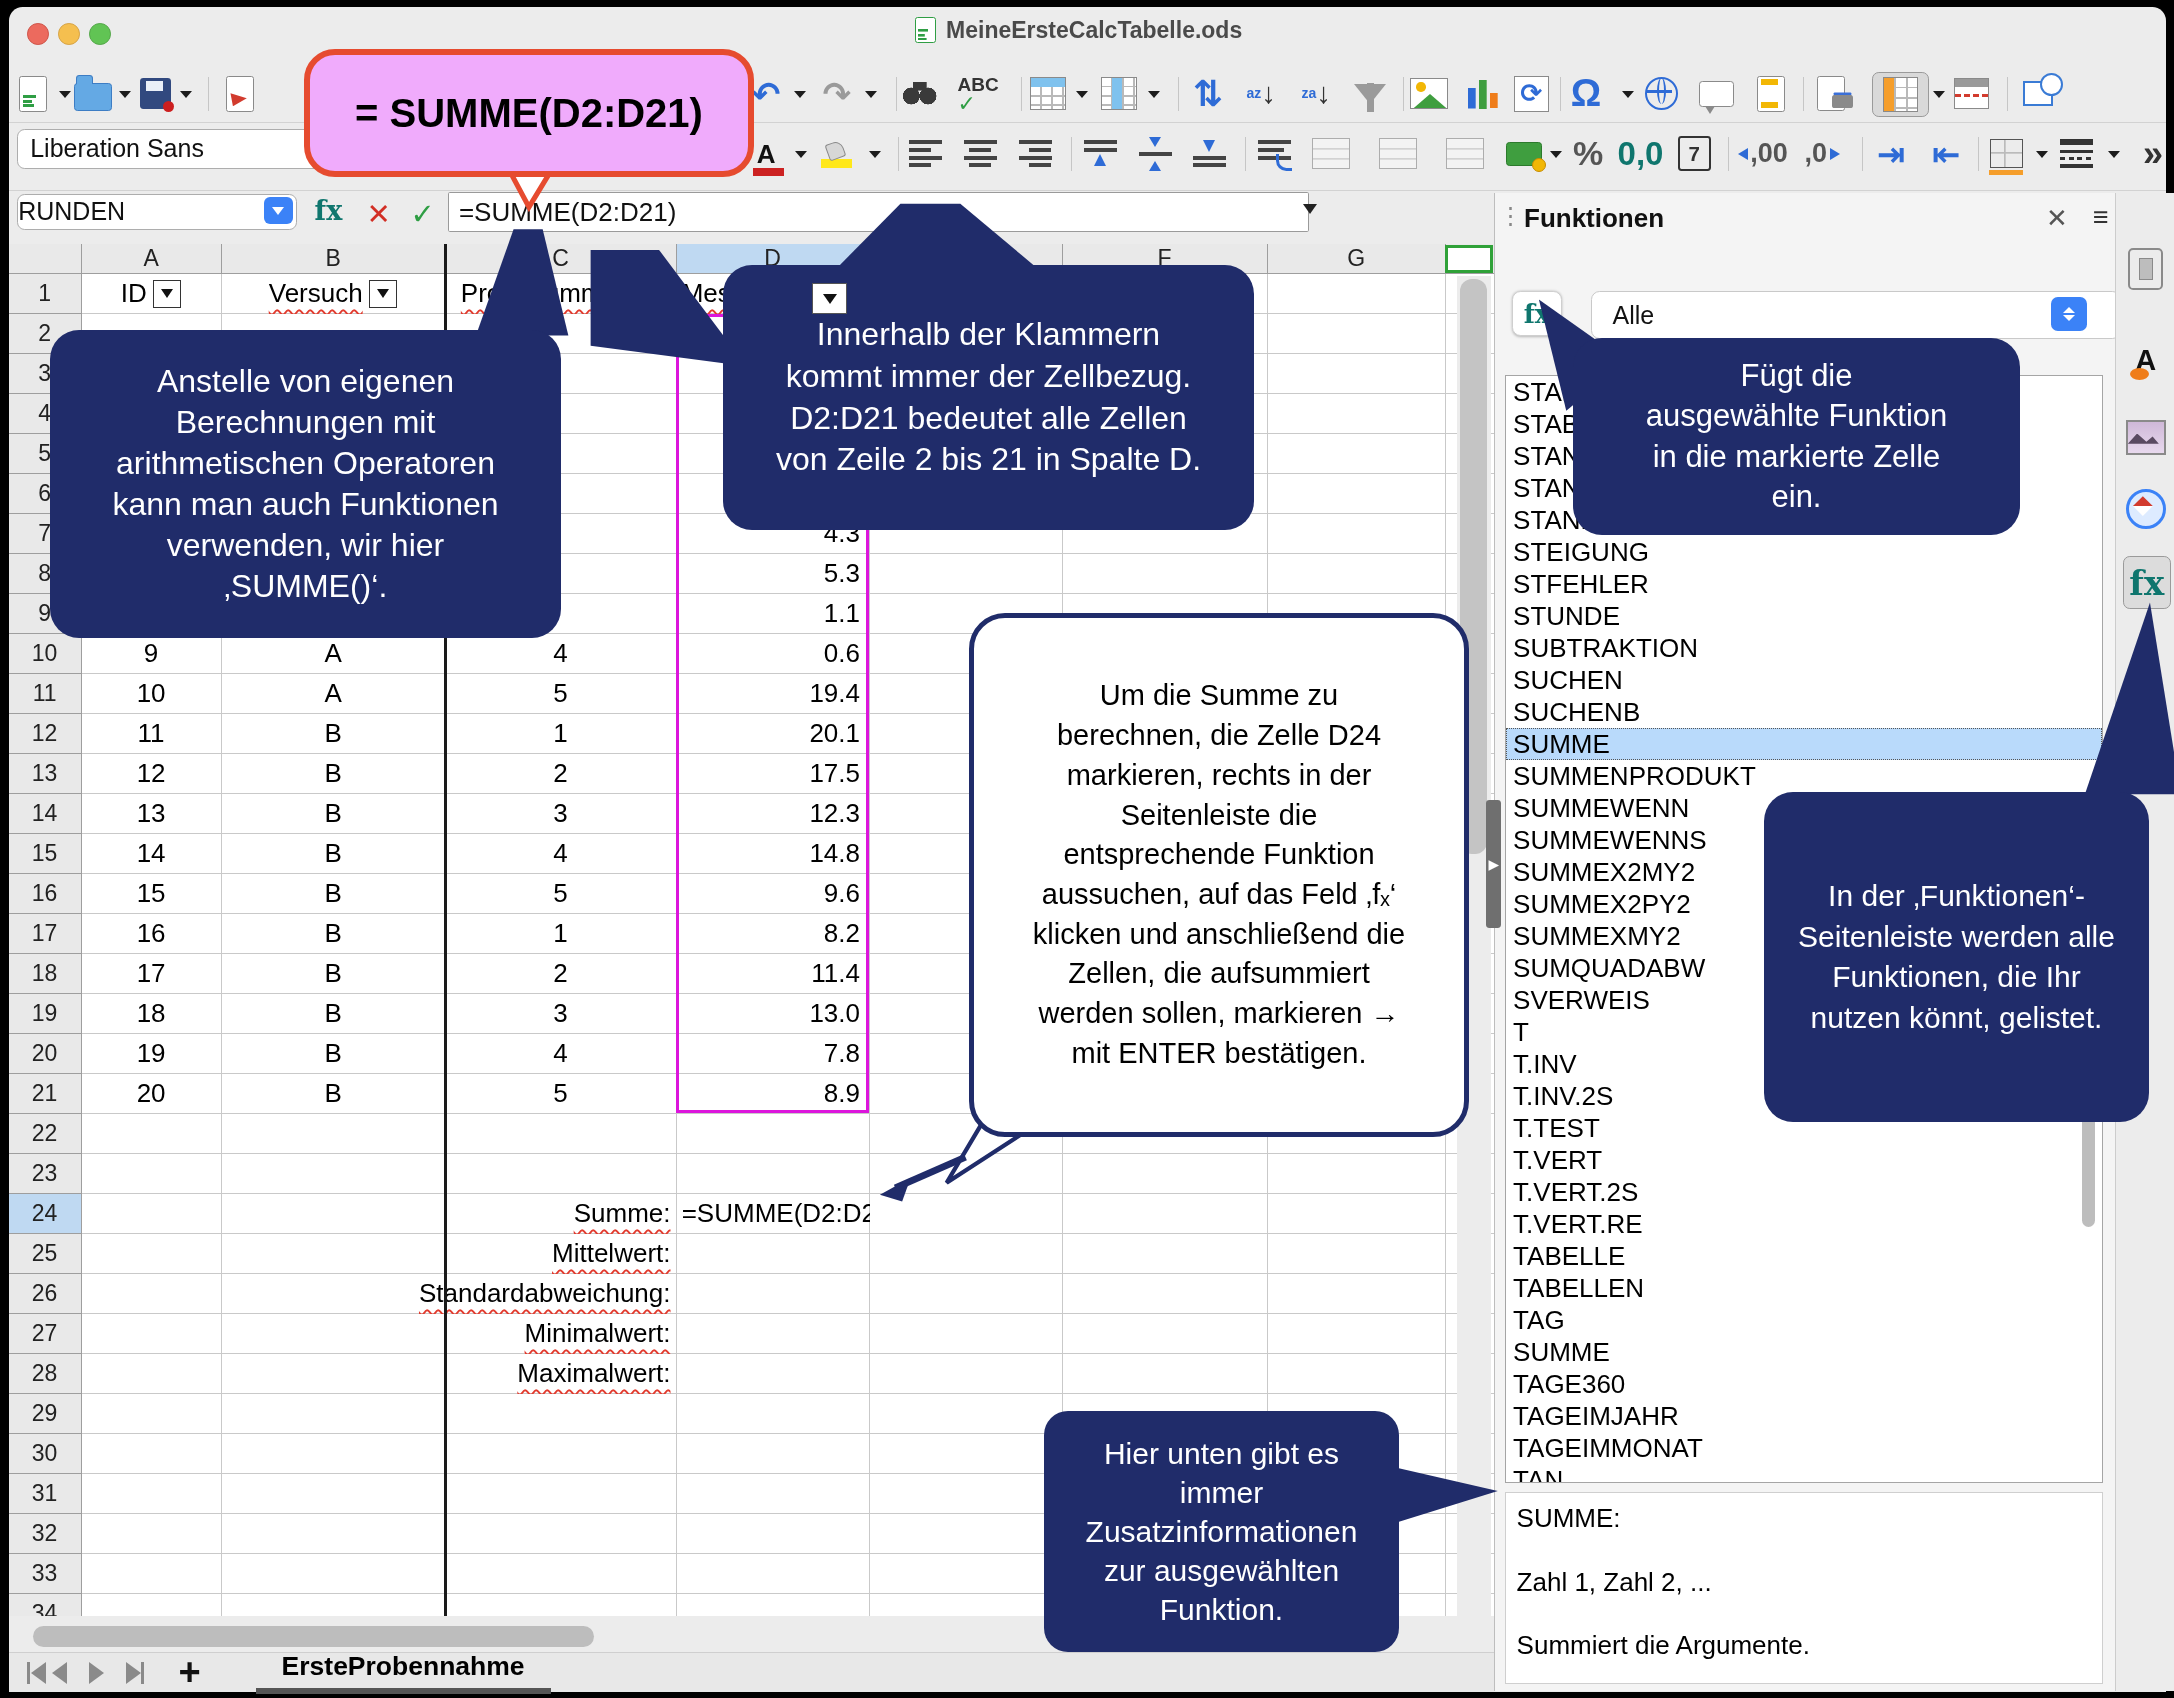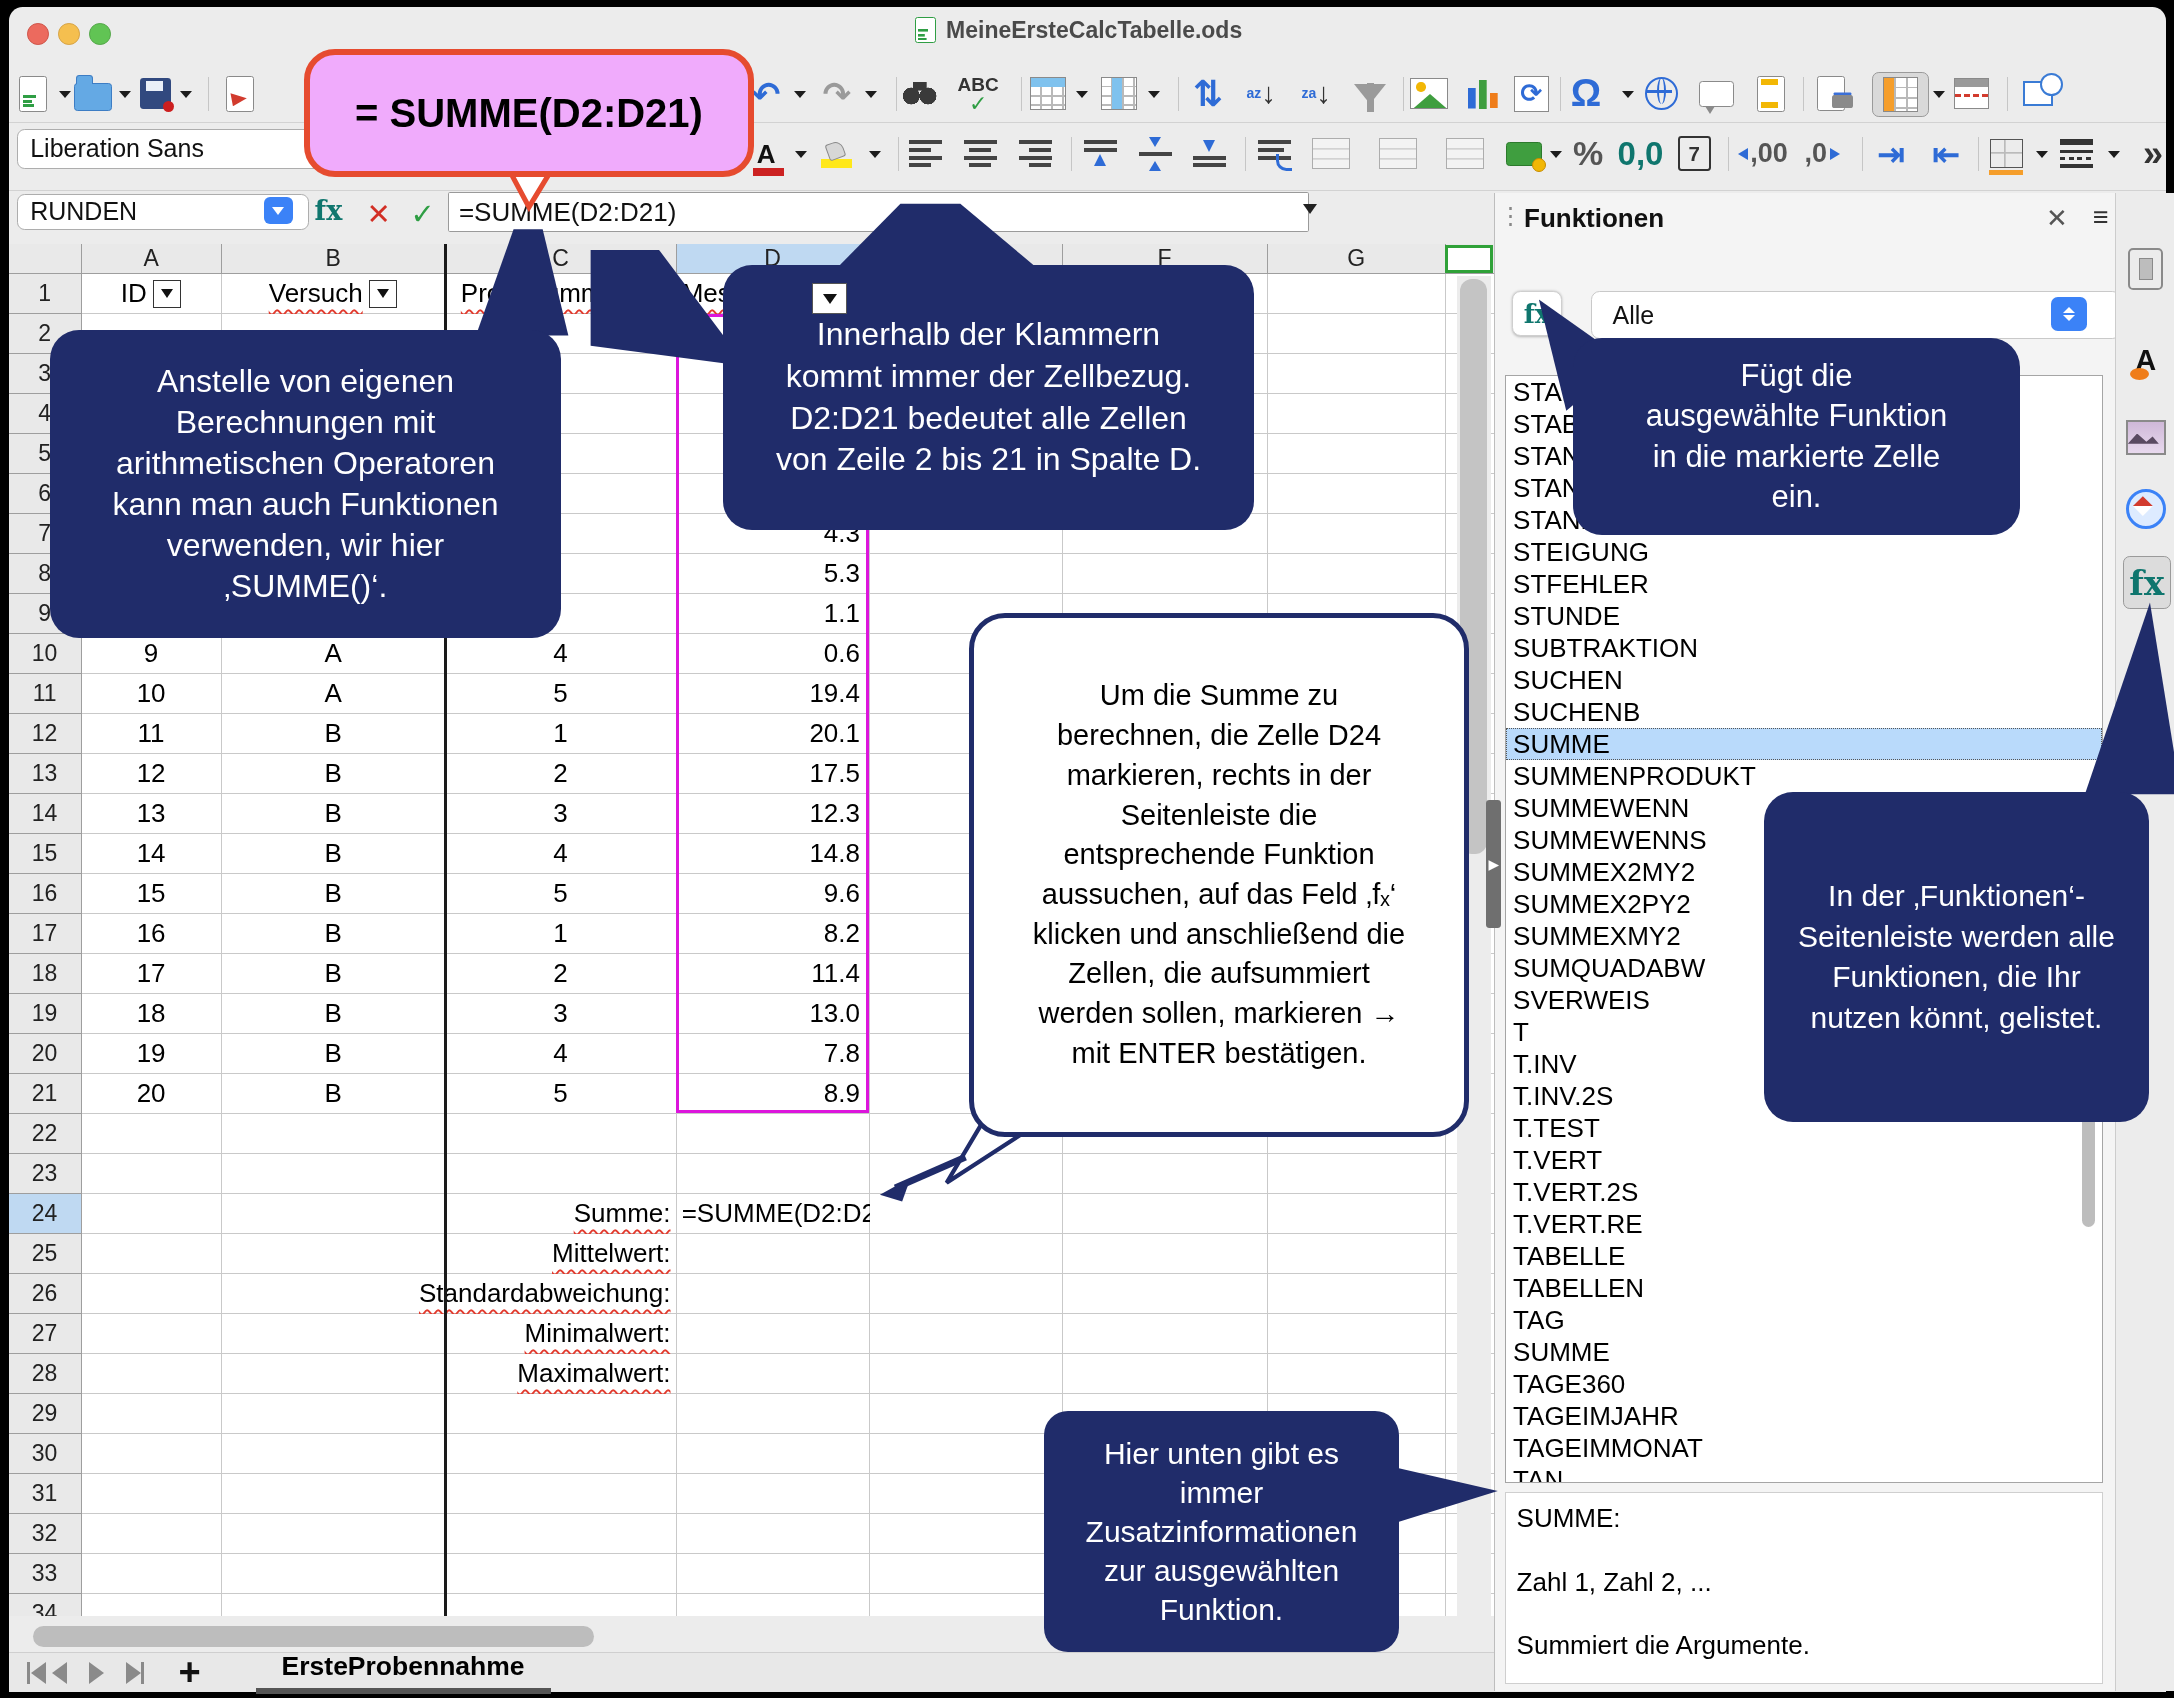--- a/index.html
+++ b/index.html
@@ -182,21 +182,21 @@
     <span class="dd" style="left:785px"></span>
     <div class="b" style="left:809px">
         <span class="txt gray" style="font-size:34px">↷</span>
       </div>
     <span class="dd" style="left:856px"></span>
     <span class="sep" style="left:887px"></span>
     <div class="b" style="left:892px">
         <span class="ic i-find"></span>
       </div>
     <div class="b" style="left:949px">
-      <span style="display:flex;flex-direction:column;align-items:center;line-height:19px">
+      <span style="display:flex;flex-direction:column;line-height:19px">
           <span class="txt" style="font-size:19px">ABC</span>
           <span class="txt green" style="font-size:22px">✓</span>
         </span>
     </div>
     <span class="sep" style="left:1012px"></span>
     <div class="b" style="left:1020px">
         <span class="ic i-grid i-rowsel"></span>
       </div>
     <span class="dd" style="left:1067px"></span>
     <div class="b" style="left:1091px">
@@ -349,21 +349,21 @@
     <div class="b" style="left:2048px">
         <span class="ic i-bsty"></span>
       </div>
     <span class="dd" style="left:2099px"></span>
     <div class="b" style="left:2125px">
         <span class="txt" style="font-size:36px;color:#333">»</span>
       </div>
   </div>
 
   <div id="fbar">
-    <div class="box" style="left:8.6px;top:1.7px;width:278px;height:34px;padding-left:12px">
+    <div class="box" style="left:8.6px;top:1.7px;width:278px;height:34px;">
         <span>RUNDEN</span>
       </div>
     <div class="bluebtn" style="left:255px;top:5.1px;width:29px;height:27px">
         <span class="chevd"></span>
       </div>
     <span class="fxt abs" style="left:306px;top:3.4px;font-size:27px">fx</span>
     <span class="abs txt red" style="left:358px;top:5.1px;font-size:29px">✕</span>
     <span class="abs txt green" style="left:402px;top:5.1px;font-size:29px">✓</span>
     <div class="box" style="left:439px;top:0px;width:849px;height:38px;border-radius:1.7px;border-color:#9a9a9a;padding-left:10.3px;font-size:26px">
         <span>=SUMME(D2:D21)</span>

